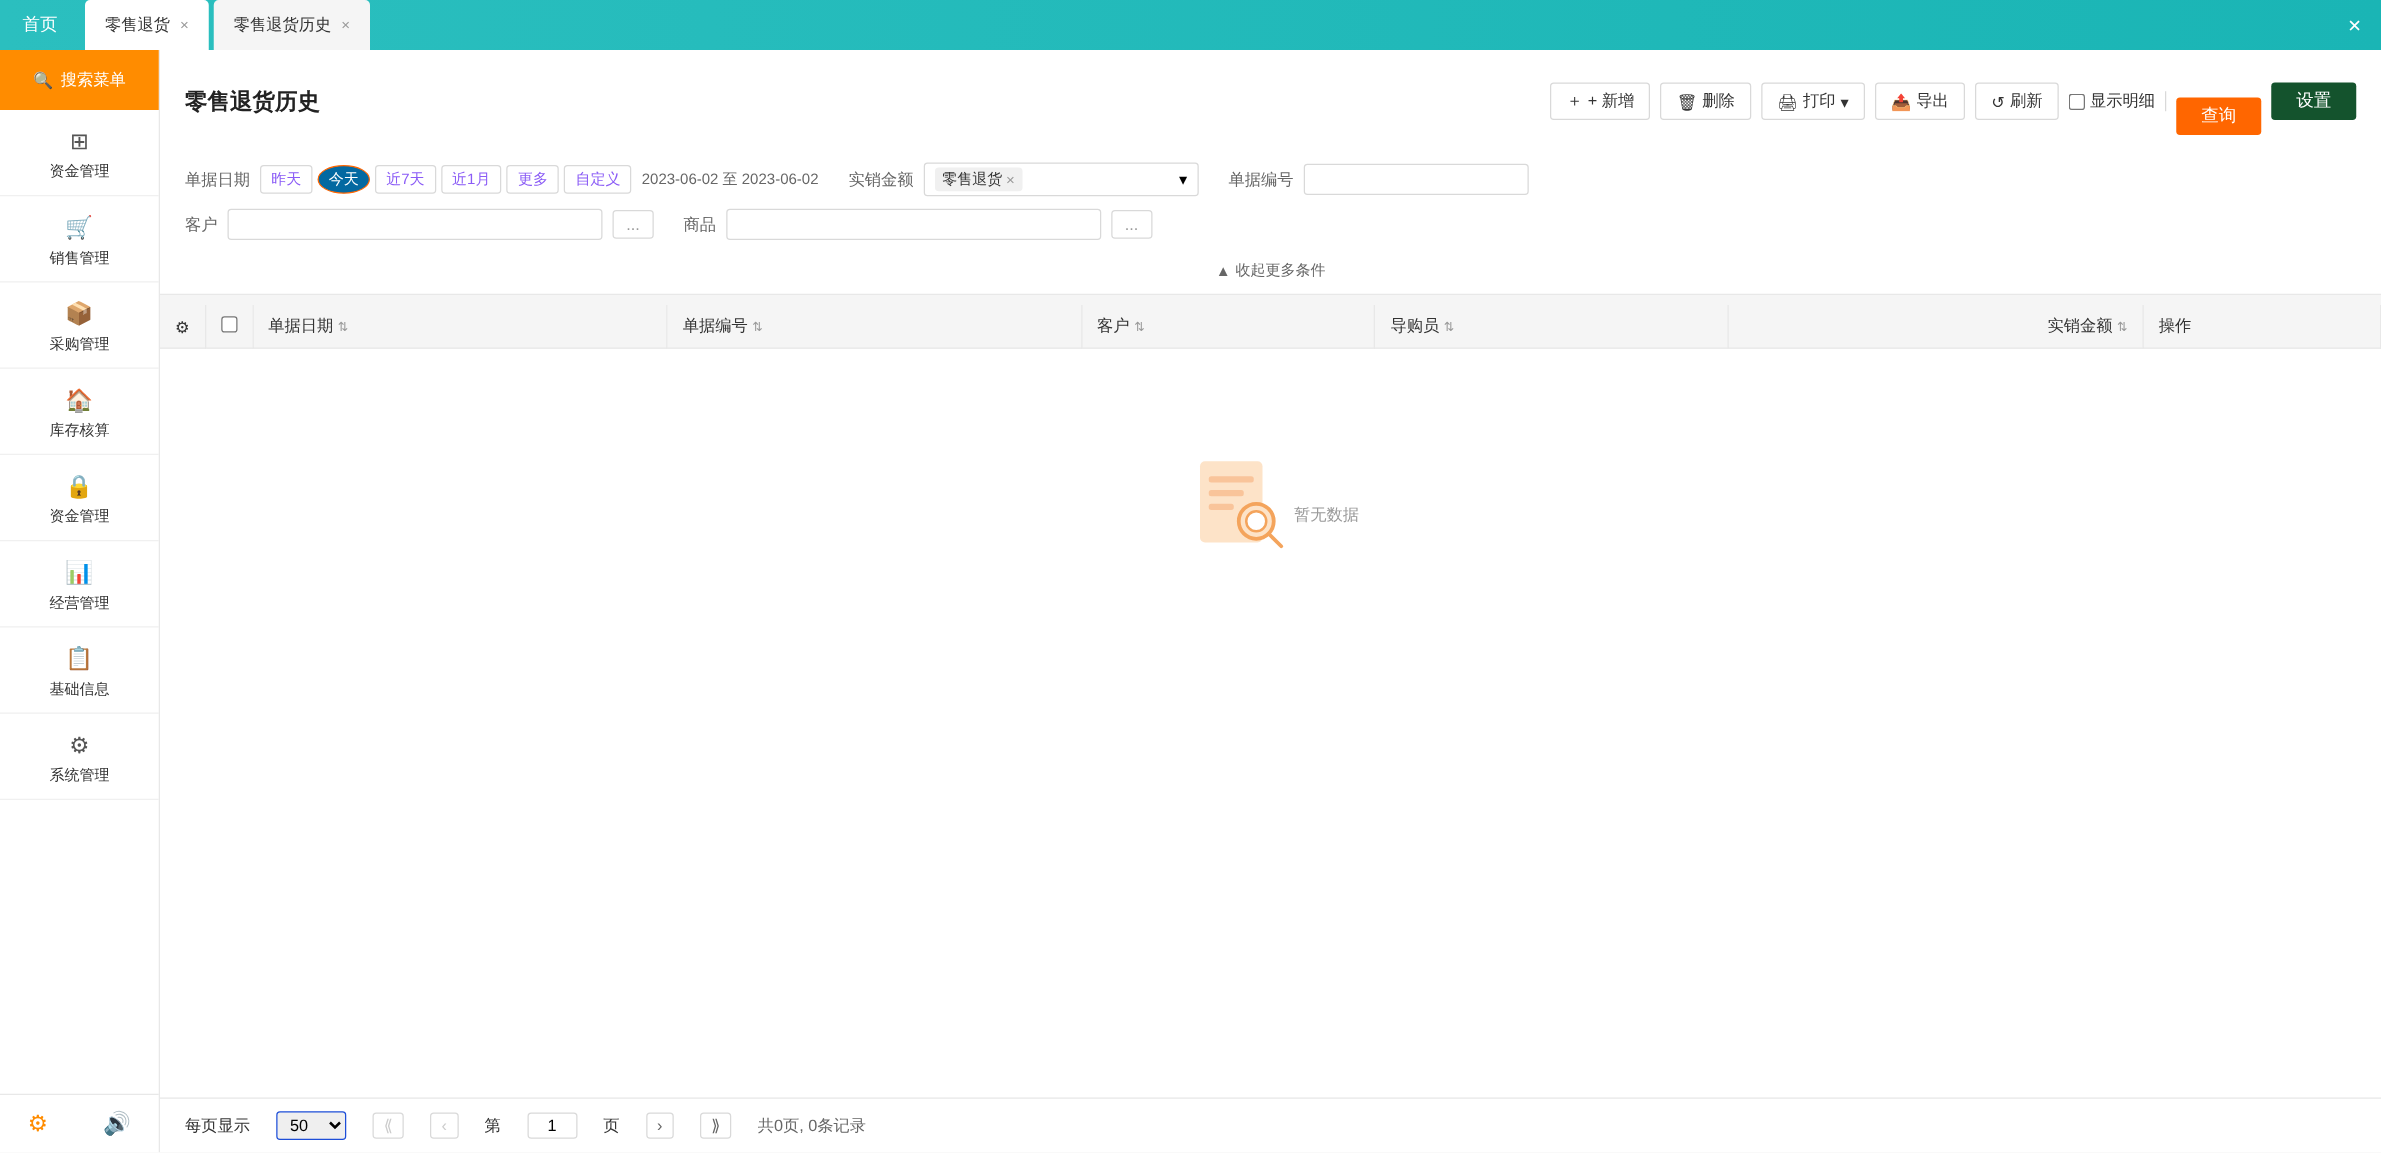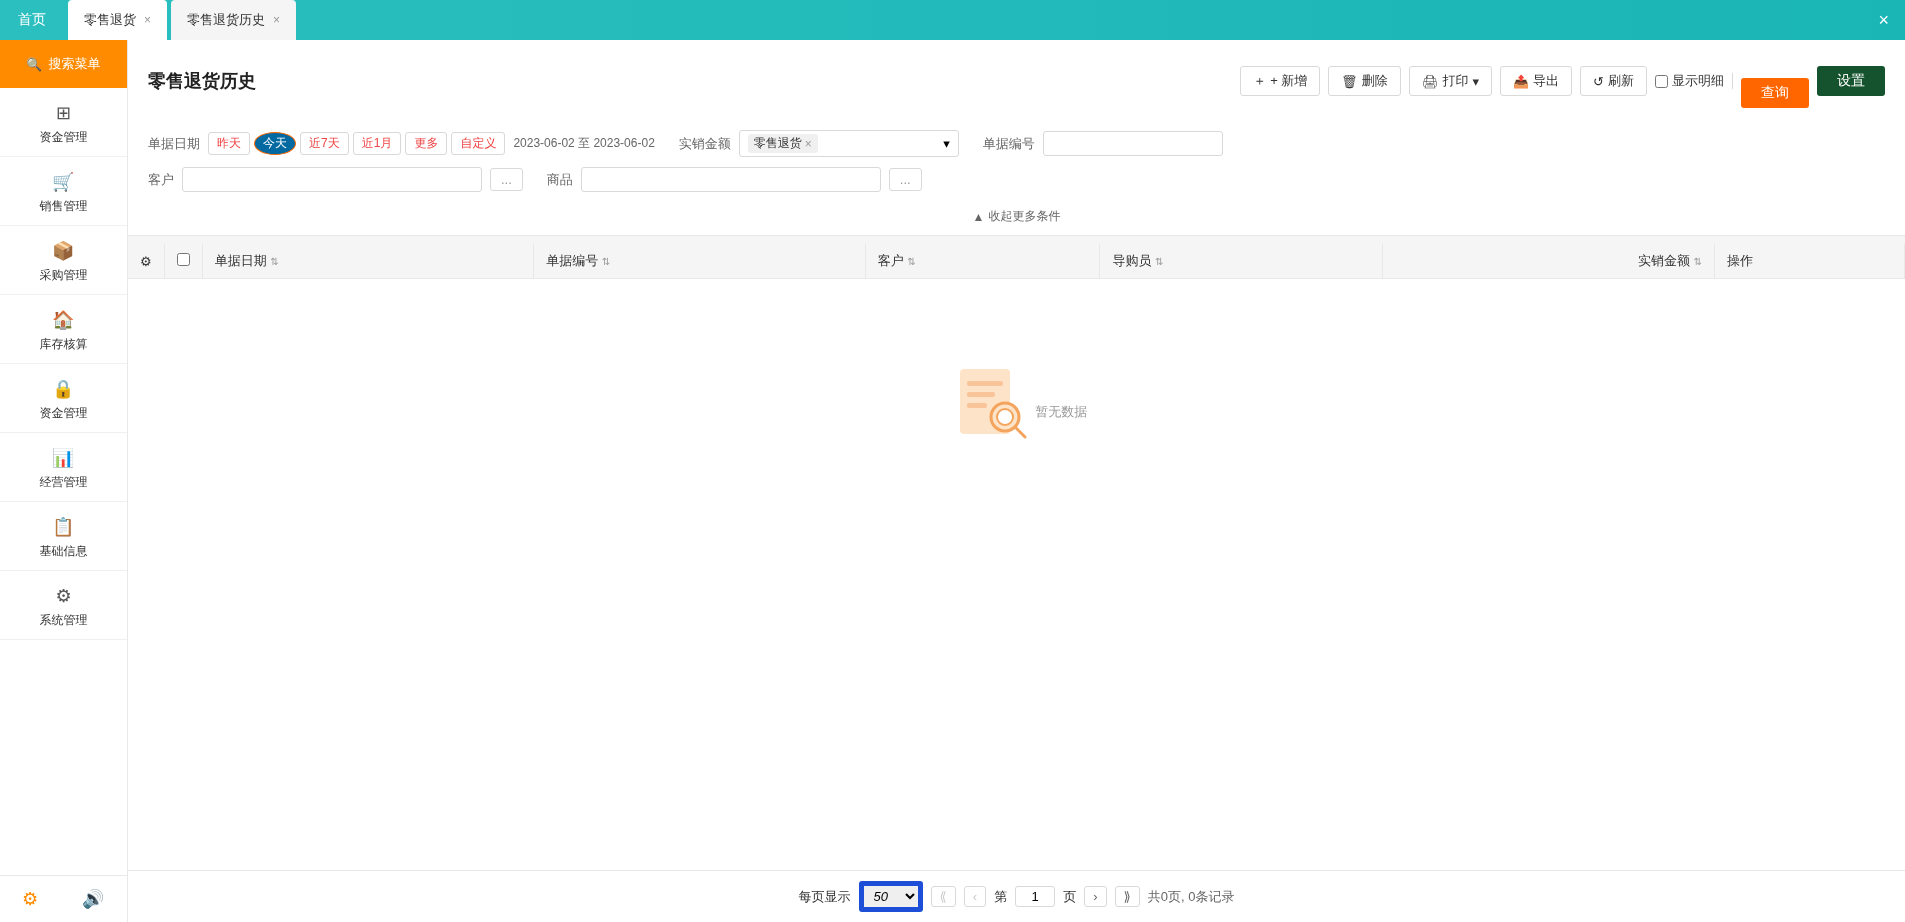--- a/index.html
+++ b/index.html
@@ -206,21 +206,21 @@
       display: flex;
       gap: 4px;
       align-items: center;
     }
     .date-btn {
       padding: 2px 8px;
       border: 1px solid #d9d9d9;
       background: #fff;
       border-radius: 3px;
       font-size: 12px;
-      color: #ef4444;
+      color: #8b5cf6;
       cursor: pointer;
     }
     .date-btn.active {
       background: #0369a1;
       color: #fff;
       border-color: #ff6600;
       border-radius: 50%;
       padding: 2px 8px;
     }
     .date-range {
@@ -346,33 +346,32 @@
       font-size: 13px;
       color: #999;
     }
 
     
     .pagination-bar {
       background: #fff;
       border-top: 1px solid #e8e8e8;
       display: flex;
       align-items: center;
-      justify-content: center;
+      justify-content: flex-start;
       padding: 10px 20px;
-      gap: 8px;
+      gap: 21px;
       font-size: 13px;
       color: #333;
       flex-shrink: 0;
     }
     .pagination-bar select {
-      border: 5px solid #1d4ed8;
+      border: 1px solid #1d4ed8;
       border-radius: 3px;
       padding: 2px 6px;
       font-size: 13px;
-      font-style: italic;
     }
     .pagination-btn {
       border: 1px solid #d9d9d9;
       background: #fff;
       border-radius: 3px;
       padding: 2px 8px;
       cursor: pointer;
       color: #666;
       font-size: 13px;
     }

